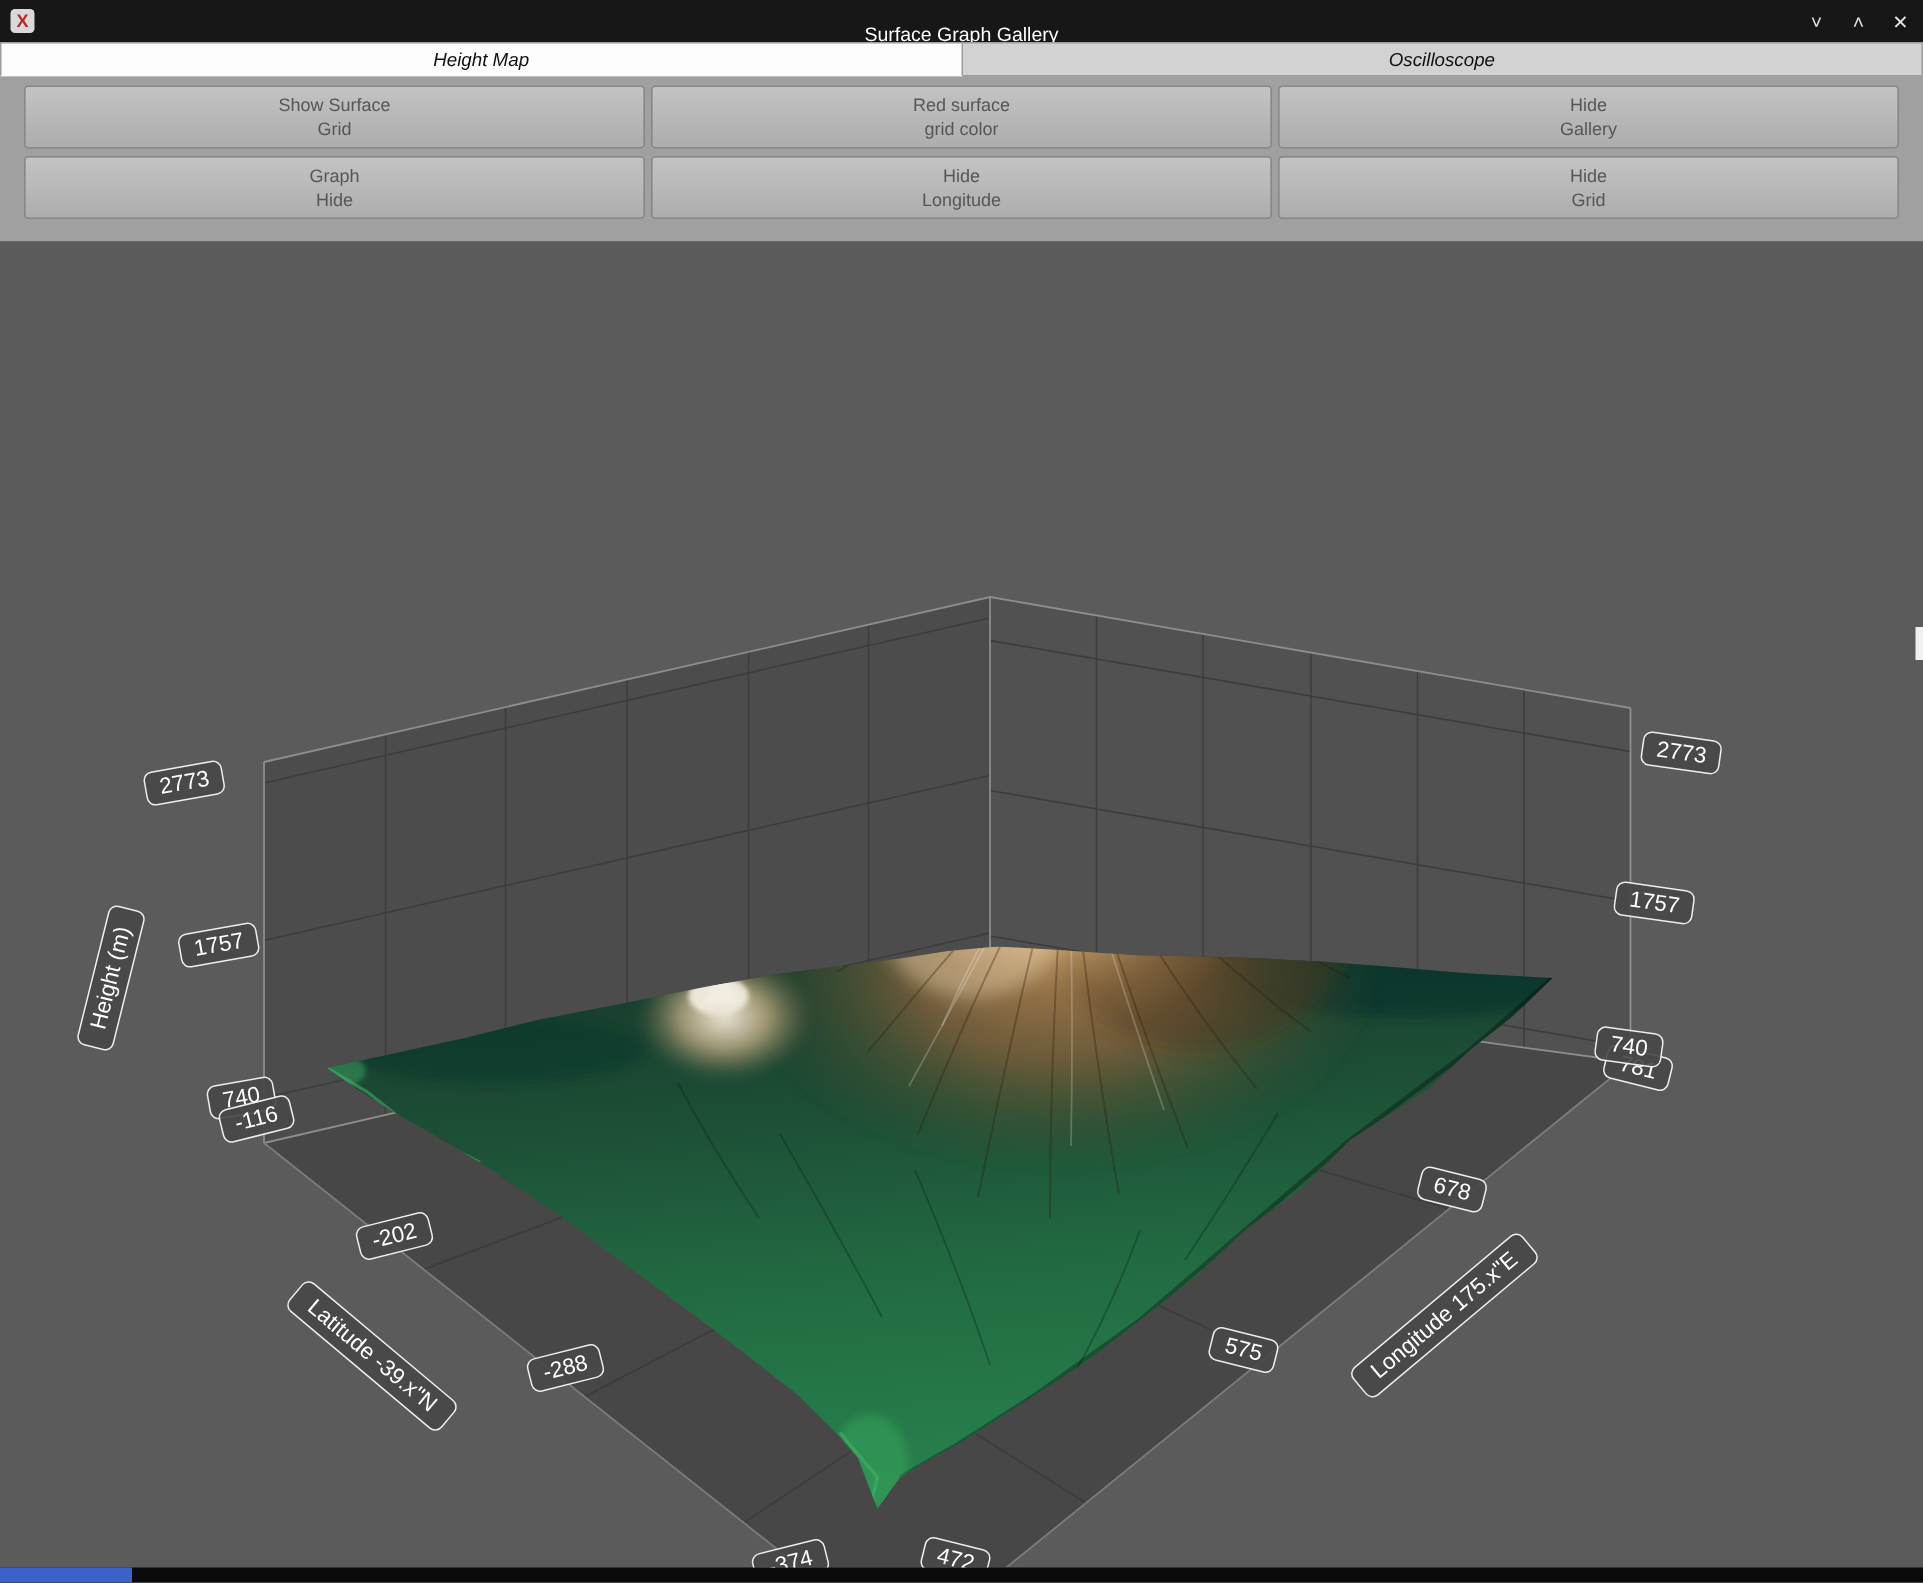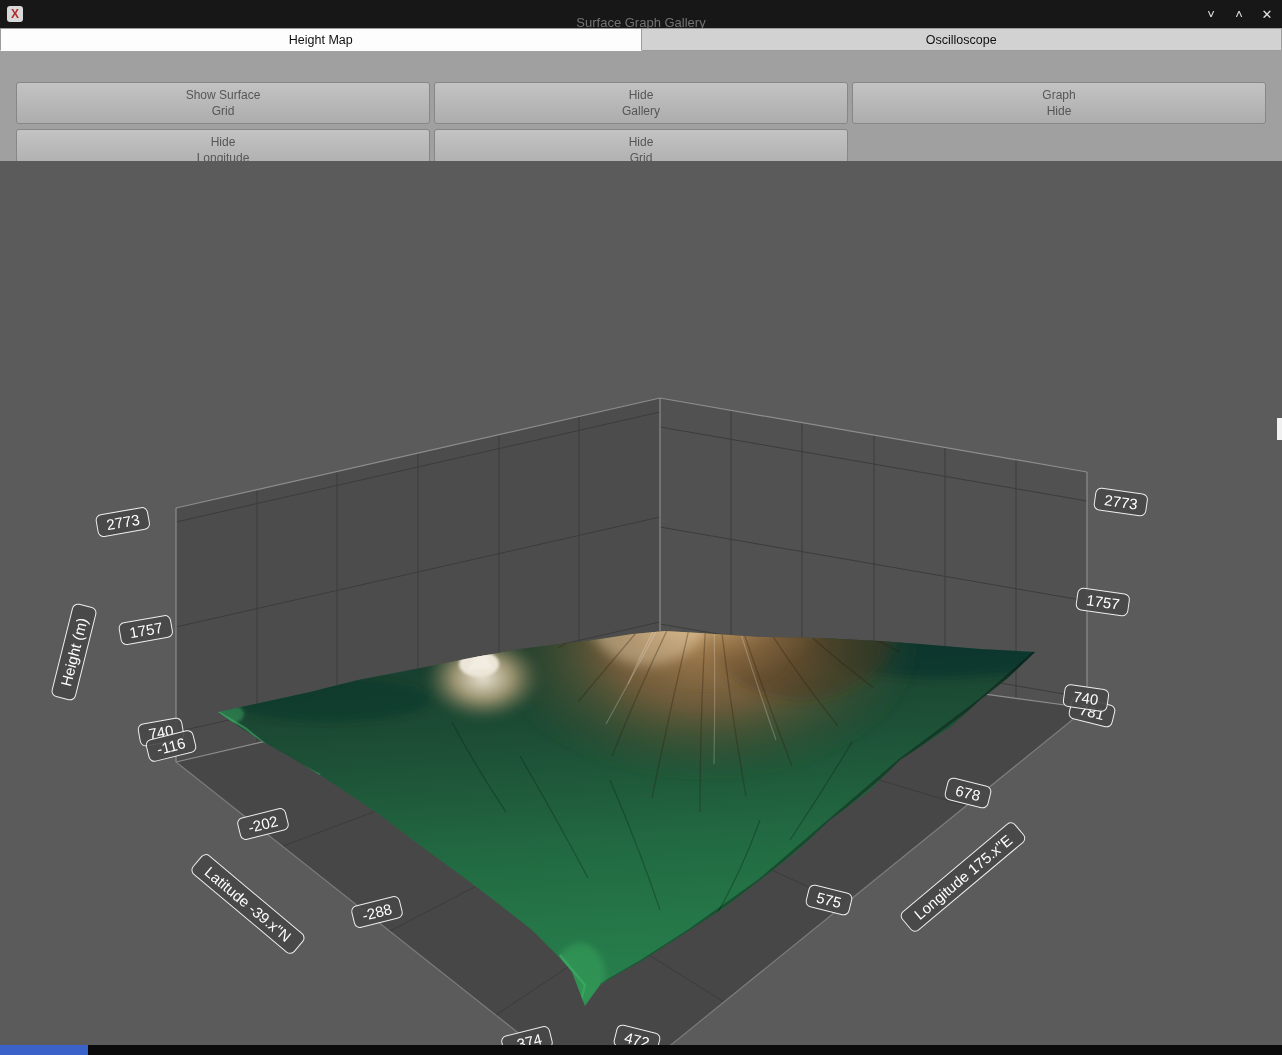--- a/index.html
+++ b/index.html
@@ -14,42 +14,42 @@
     background:#171717;color:#ececec;display:flex;align-items:center;
   }
   .app-icon{
     position:absolute;left:7px;top:6px;width:16px;height:16px;border-radius:3px;
     background:#d9d9d9;color:#b52a2a;font-weight:bold;font-size:12px;
     display:flex;align-items:center;justify-content:center;line-height:1;
   }
   .win-title{
     position:absolute;left:0;right:0;top:0;height:44px;
     display:flex;align-items:center;justify-content:center;
-    font-size:13px;color:#737373;pointer-events:none;text-decoration:underline;
+    font-size:13px;color:#ffffff;pointer-events:none;text-decoration:underline;
   }
   .win-controls{position:absolute;right:6px;top:0;height:28px;display:flex;align-items:center;gap:10px;}
   .win-btn{
     width:18px;height:18px;display:flex;align-items:center;justify-content:center;
     color:#e3e3e3;font-size:13px;cursor:default;background:transparent;border:none;padding:0;
   }
   
   .tabbar{
     position:absolute;left:0;top:28px;width:1282px;height:23px;display:flex;background:#c6c6c6;
   }
   .tab{
     flex:1;display:flex;align-items:center;justify-content:center;
     font-size:12.5px;color:#101010;background:#d2d2d2;
-    border:1px solid #9c9c9c;border-left:none;box-sizing:border-box;
+    border:1px solid #9c9c9c;border-left:none;box-sizing:border-box;font-style:italic;
   }
   .tab:first-child{border-left:1px solid #9c9c9c;}
   .tab.selected{background:#fdfdfd;border-bottom-color:#fdfdfd;}
   
   .controls{
     position:absolute;left:0;top:51px;width:1282px;height:110px;background:#a0a0a0;
-    box-sizing:border-box;padding:31px 16px 0;
+    box-sizing:border-box;padding:6px 16px 0;
     display:grid;grid-template-columns:repeat(3,1fr);gap:5px 4px;align-content:start;
   }
   .btn{
     height:42px;display:flex;flex-direction:column;align-items:center;justify-content:center;
     background:linear-gradient(#c3c3c3,#adadad);
     border:1px solid #878787;border-radius:3px;
     font-family:"Liberation Sans",sans-serif;font-size:12px;line-height:16px;color:#565656;
     padding:0;cursor:default;
   }
   
@@ -85,20 +85,24 @@
 
 <div class="tabbar">
   <div class="tab selected">Height Map</div>
   <div class="tab">Oscilloscope</div>
 </div>
 
 <div class="controls">
   <button class="btn">
     <span>Show Surface</span>
     <span>Grid</span>
+  </button>
+  <button class="btn">
+    <span>Red surface</span>
+    <span>grid color</span>
   </button>
   <button class="btn">
     <span>Hide</span>
     <span>Gallery</span>
   </button>
   <button class="btn">
     <span>Graph</span>
     <span>Hide</span>
   </button>
   <button class="btn">

